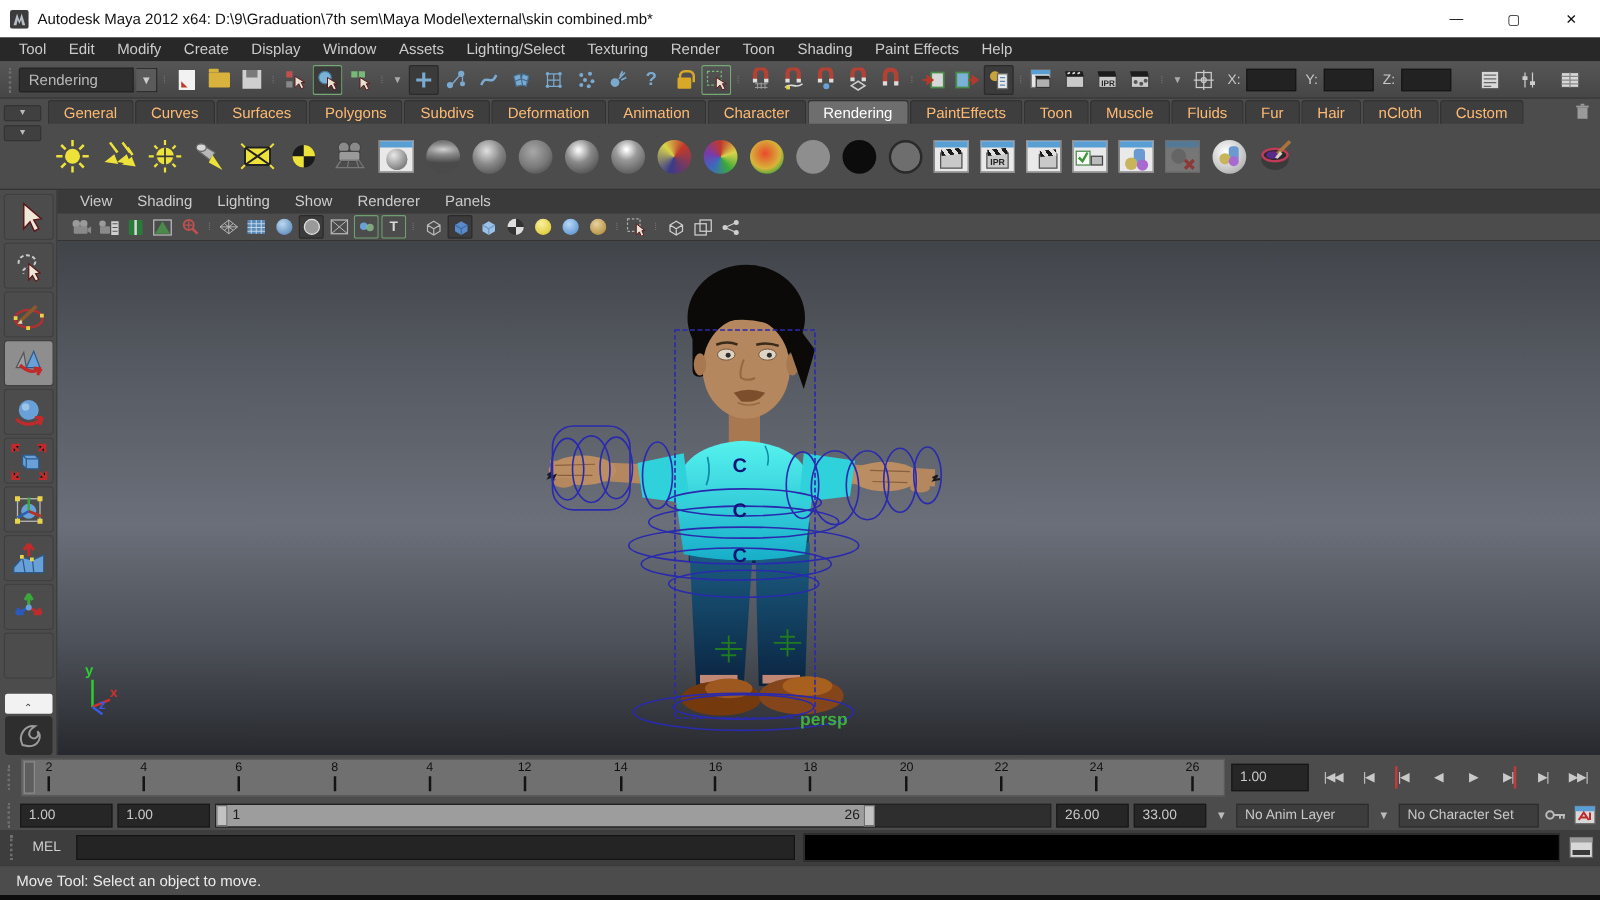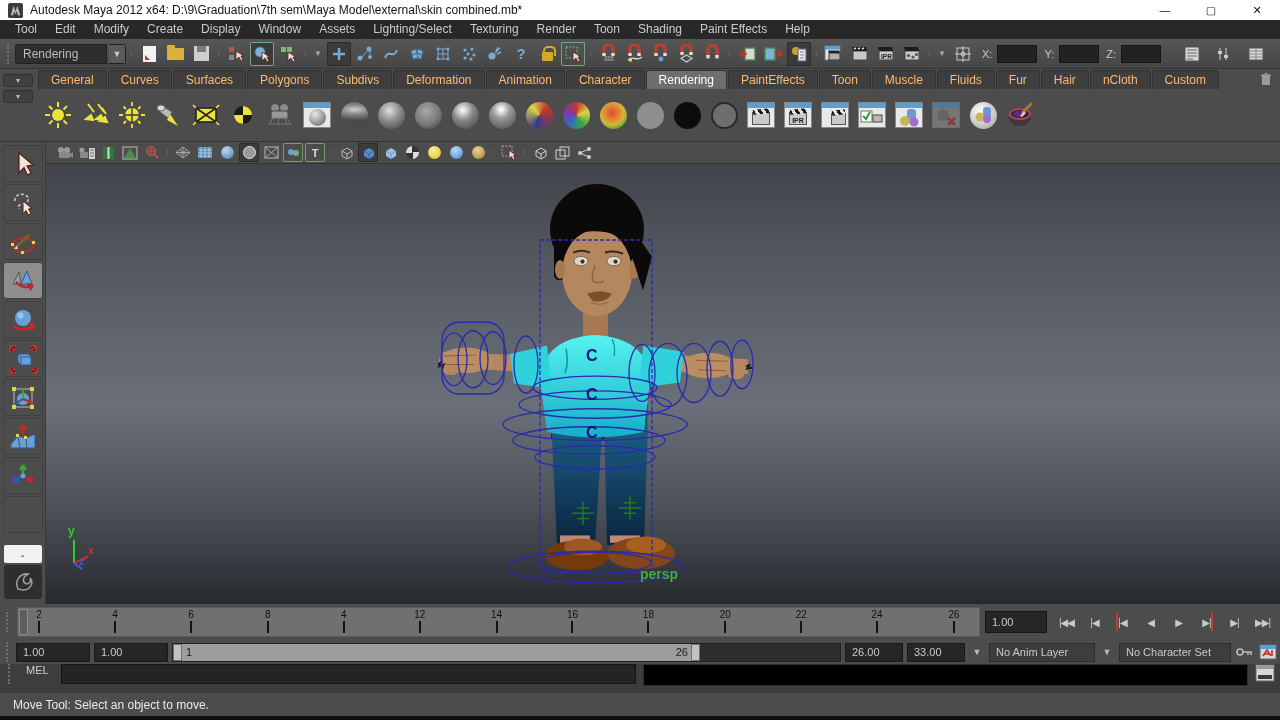--- a/index.html
+++ b/index.html
@@ -1,19 +1,19 @@
 <!DOCTYPE html>
 <html><head>
 <meta charset="utf-8">
 <style>
 *{margin:0;padding:0;box-sizing:border-box}
 html,body{width:1280px;height:720px;overflow:hidden}
 body{font-family:"Liberation Sans",sans-serif;background:#4c4c4c;display:flex;flex-direction:column;font-size:12px}
 
-.titlebar{height:20px;background:#ffffff;display:flex;align-items:center;color:#000;flex:none}
+.titlebar{height:30px;background:#ffffff;display:flex;align-items:center;color:#000;flex:none}
 .maya-logo{width:15px;height:15px;margin:0 7px 0 8px;flex:none}
 .title-text{font-size:12px;color:#111;white-space:nowrap}
 .win-controls{margin-left:auto;display:flex;height:100%}
 .win-btn{width:46px;display:flex;align-items:center;justify-content:center;font-size:11px;color:#111}
 
 .menubar{height:19px;background:#282828;display:flex;align-items:center;padding-left:6px;flex:none}
 .menu-item{padding:0 9px;color:#cbcbcb;line-height:19px;white-space:nowrap}
 
 .statusline{height:30px;background:linear-gradient(#565656,#464646);display:flex;align-items:center;padding:0 4px;gap:2px;border-bottom:1px solid #333;flex:none}
 .grip{width:3px;height:20px;border-left:2px dotted #6f6f6f;margin:0 3px;flex:none}
@@ -69,21 +69,21 @@
 .pb .keyline{position:absolute;top:3px;bottom:3px;width:2px;background:#c03a3a}
 .pb .keyline.l{left:6px}.pb .keyline.r{right:6px}
 
 .rangerow{height:24px;background:#4c4c4c;display:flex;align-items:center;gap:4px;padding:2px 3px;flex:none}
 .fld{height:19px;background:#262626;border:1px solid #191919;color:#c9c9c9;font-size:11px;display:flex;align-items:center;padding-left:6px;flex:none}
 .rangetrack{flex:1;height:19px;background:#2e2e2e;border:1px solid #222;display:flex;min-width:120px}
 .rangebar{width:79%;background:#9d9d9d;display:flex;align-items:center;color:#1b1b1b;font-size:11px}
 .rhandle{width:9px;height:100%;background:#c2c2c2;border:1px solid #6f6f6f;flex:none}
 .dd{width:16px;height:19px;color:#bbb;font-size:9px;display:flex;align-items:center;justify-content:center}
 
-.cmdrow{height:28px;background:#3d3d3d;display:flex;gap:7px;padding:0 5px;flex:none}
+.cmdrow{height:28px;background:#3d3d3d;display:flex;align-items:center;gap:7px;padding:0 5px;flex:none}
 .mel-label{color:#cfcfcf;font-size:11px;padding:0 5px}
 .mel-input{width:575px;height:20px;background:#242424;border:1px solid #141414;color:#ddd;font-family:"Liberation Mono",monospace;font-size:11px;padding:0 4px}
 .cmd-output{flex:1;height:22px;background:#000;border:1px solid #2e2e2e}
 
 .helprow{height:24px;background:#4c4c4c;display:flex;align-items:center;padding-left:13px;color:#eaeaea;border-top:1px solid #3a3a3a;flex:none}
 .bottomstrip{height:4px;background:#0d0d0d;flex:none}
 .icon-folder{width:17px;height:12px;background:#d8b23c;border-radius:1px;position:relative}
 .icon-folder::before{content:"";position:absolute;top:-3px;left:0;width:8px;height:3px;background:#d8b23c;border-radius:1px 1px 0 0}
 .icon-doc{width:13px;height:16px;background:#f2f2f2;position:relative}
 .icon-doc::after{content:"";position:absolute;left:2px;bottom:2px;border-left:5px solid #c23a2a;border-top:5px solid transparent}
@@ -624,20 +624,28 @@
     <div class="tool"></div>
     <div class="layout-white">⌃</div>
     <div class="layout-dark">
         <svg width="26" height="26">
           <path d="M8 20 C4 12 10 4 18 5 C13 8 12 12 15 14 C18 16 22 13 20 9 C24 13 21 21 13 21 Z" fill="none" stroke="#9a9a9a" stroke-width="1.6"></path>
         </svg>
       </div>
   </div>
 
   <div class="panel-col">
+    <div class="panel-menubar">
+      <span class="panel-menu-item">View</span>
+      <span class="panel-menu-item">Shading</span>
+      <span class="panel-menu-item">Lighting</span>
+      <span class="panel-menu-item">Show</span>
+      <span class="panel-menu-item">Renderer</span>
+      <span class="panel-menu-item">Panels</span>
+    </div>
     <div class="panel-toolbar">
       <div class="pib">
           <svg width="17" height="14">
             <circle cx="5" cy="4" r="3" fill="#9a9a9a"></circle>
             <circle cx="11" cy="4" r="3" fill="#9a9a9a"></circle>
             <rect x="3" y="6" width="11" height="6" rx="1" fill="#8a8a8a"></rect>
             <path d="M14 8 L17 6 V12 L14 10Z" fill="#8a8a8a"></path>
           </svg>
         </div>
       <div class="pib">

